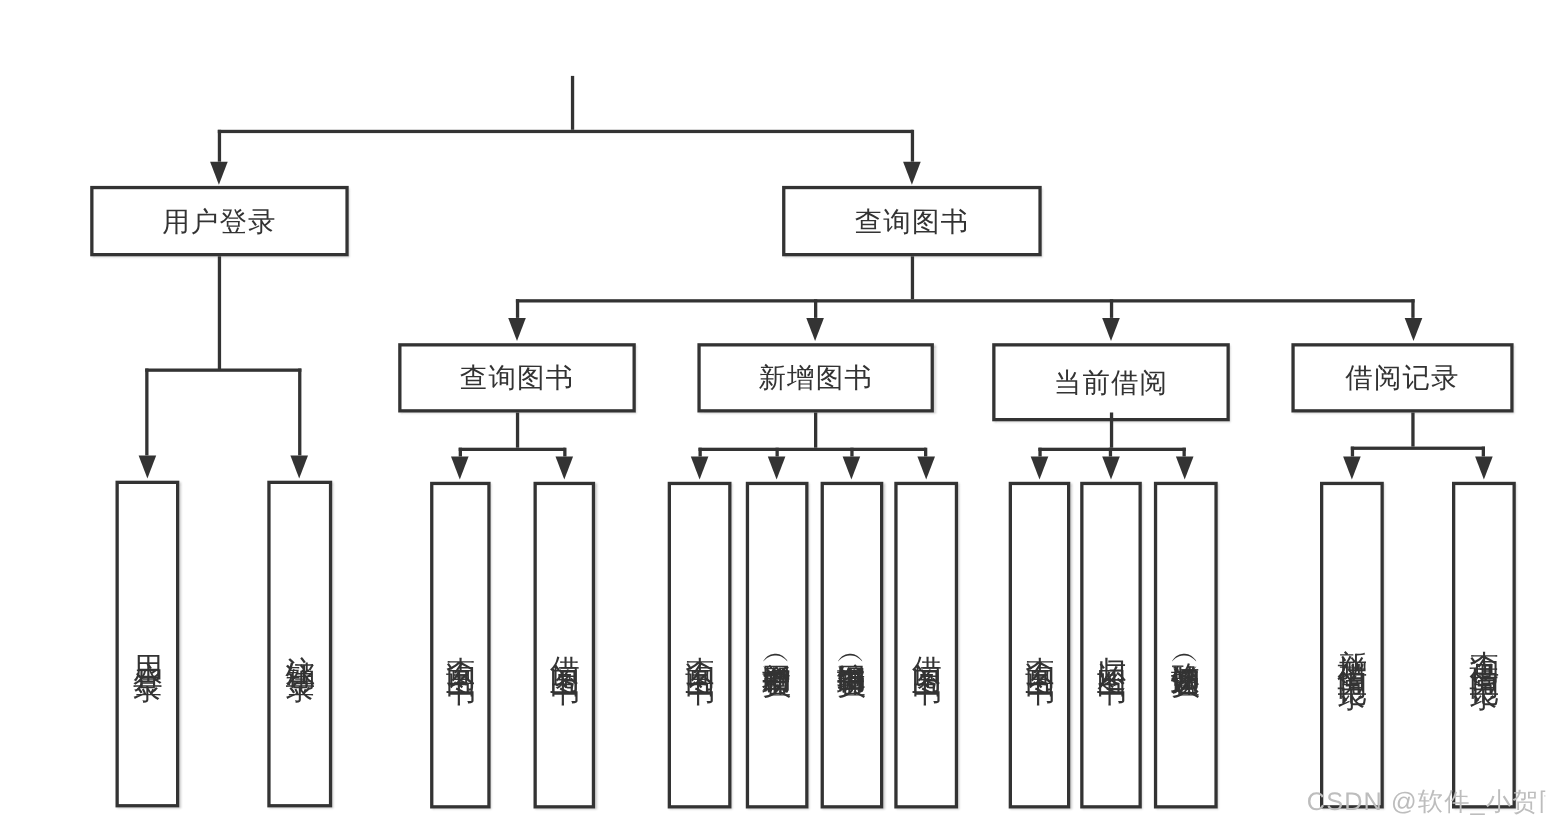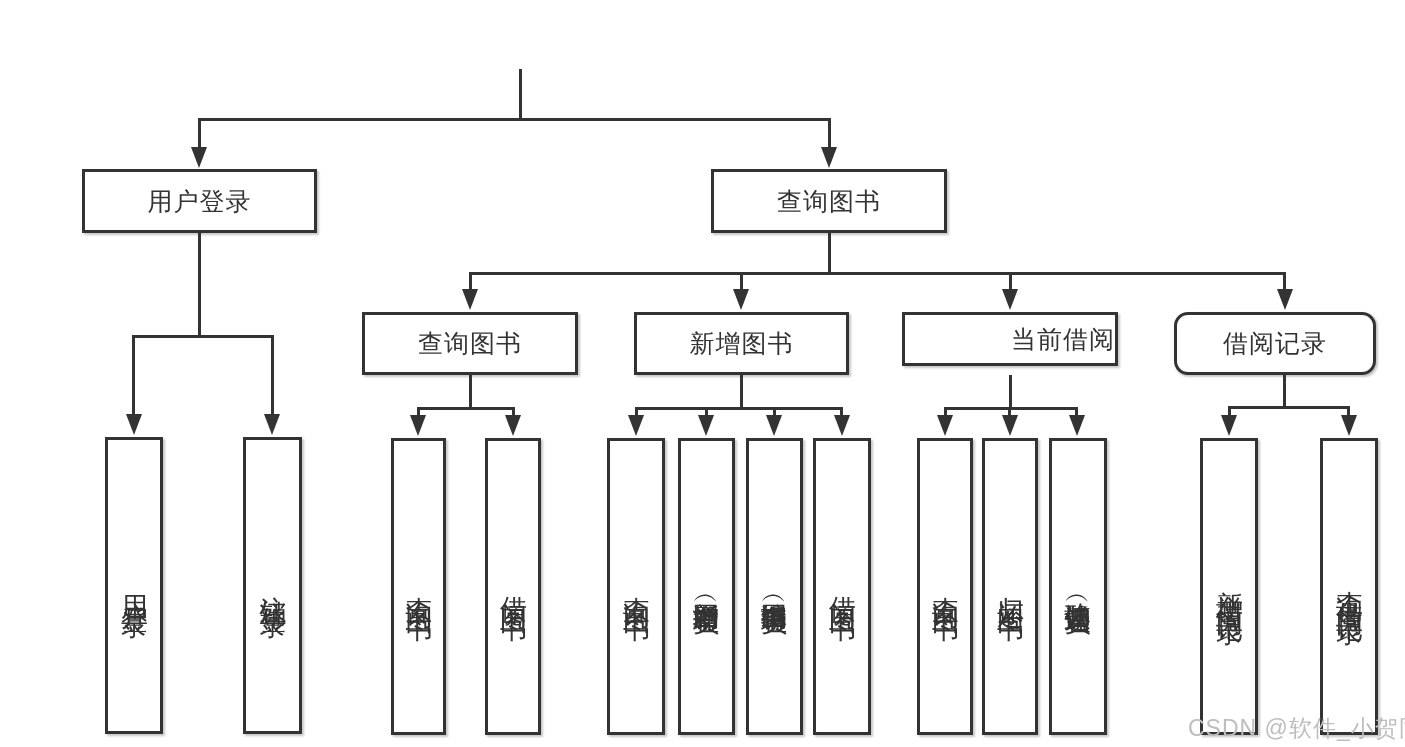--- a/index.html
+++ b/index.html
@@ -110,24 +110,24 @@
   <div class="ar" style="left:1002px;top:289px;"></div>
   <div class="vl" style="left:1283px;top:272px;height:17px;"></div>
   <div class="ar" style="left:1277px;top:289px;"></div>
 
   <div class="box" style="left:362px;top:312px;width:216px;height:63px;">
     <span class="box-label">查询图书</span>
   </div>
   <div class="box" style="left:634px;top:312px;width:215px;height:63px;">
     <span class="box-label">新增图书</span>
   </div>
-  <div class="box" style="left:902px;top:312px;width:216px;height:54px;justify-content:flex-end;">
+  <div class="box" style="left:902px;top:312px;width:216px;height:71px;">
     <span class="box-label">当前借阅</span>
   </div>
-  <div class="box" style="left:1174px;top:312px;width:202px;height:63px;border-radius:14px;">
+  <div class="box" style="left:1174px;top:312px;width:202px;height:63px;">
     <span class="box-label">借阅记录</span>
   </div>
 
   <div class="vl" style="left:469px;top:375px;height:32px;"></div>
   <div class="hl" style="left:417px;top:407px;width:97px;"></div>
   <div class="vl" style="left:417px;top:407px;height:8px;"></div>
   <div class="ar" style="left:410px;top:415px;"></div>
   <div class="vl" style="left:512px;top:407px;height:8px;"></div>
   <div class="ar" style="left:505px;top:415px;"></div>
 

